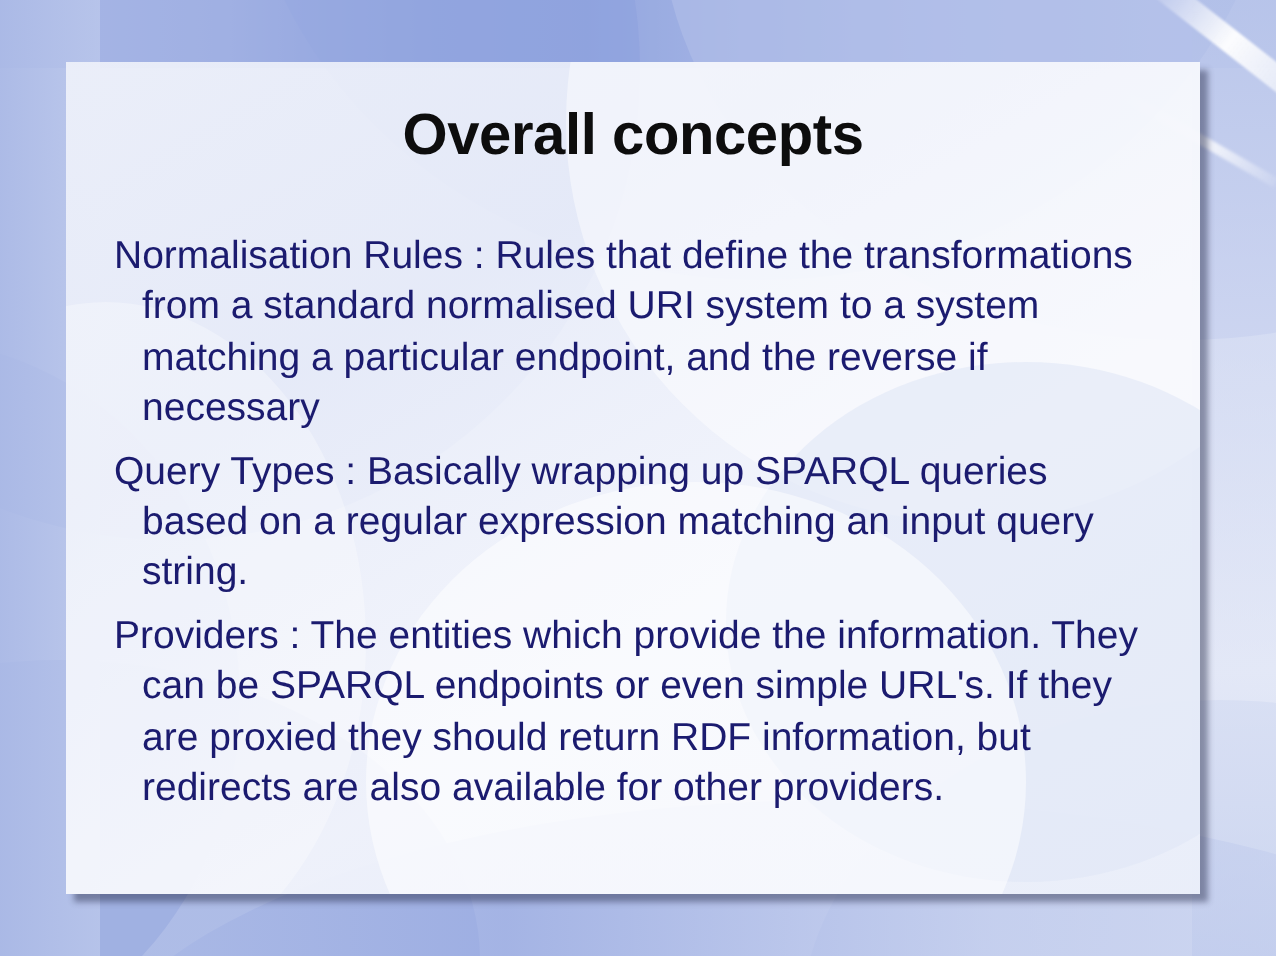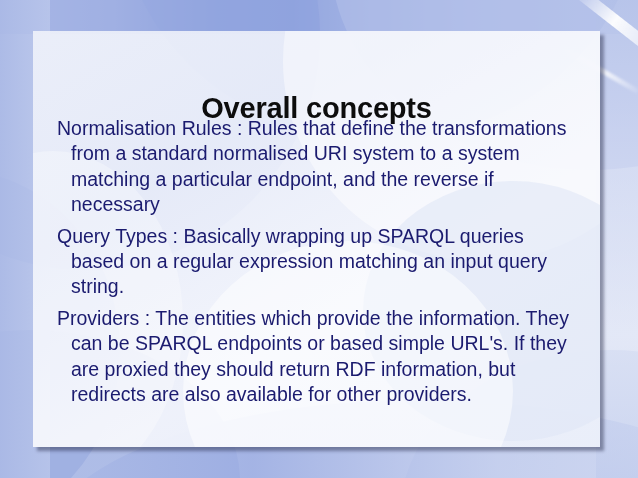--- a/index.html
+++ b/index.html
@@ -177,21 +177,20 @@
 
   #slide-title {
     position: absolute;
     left: 0; top: 21px;
     width: 567px;
     text-align: center;
     font-size: 29px;
     font-weight: bold;
     color: #0d0d0d;
     letter-spacing: -0.2px;
-    margin-top: 40px;
   }
 
   #body-block {
     position: absolute;
     left: 24px; top: 85px;
     width: 524px;
   }
 
   .para {
     color: #1b1b6f;
@@ -229,19 +228,19 @@
     <div class="panel-gloss-2"></div>
     <div class="panel-gloss-3"></div>
 
     <div class="panel-content">
 
       <div id="slide-title">Overall concepts</div>
 
       <div id="body-block">
         <p class="para">Normalisation Rules : Rules that define the transformations from a standard normalised URI system to a system matching a particular endpoint, and the reverse if necessary</p>
         <p class="para">Query Types : Basically wrapping up SPARQL queries based on a regular expression matching an input query string.</p>
-        <p class="para">Providers : The entities which provide the information. They can be SPARQL endpoints or based simple URL's. If they are proxied they should return RDF information, but redirects are also available for other providers.</p>
+        <p class="para">Providers : The entities which provide the information. They can be SPARQL endpoints or even simple URL's. If they are proxied they should return RDF information, but redirects are also available for other providers.</p>
       </div>
 
     </div>
   </div>
 
 </div>
 
 </body></html>

